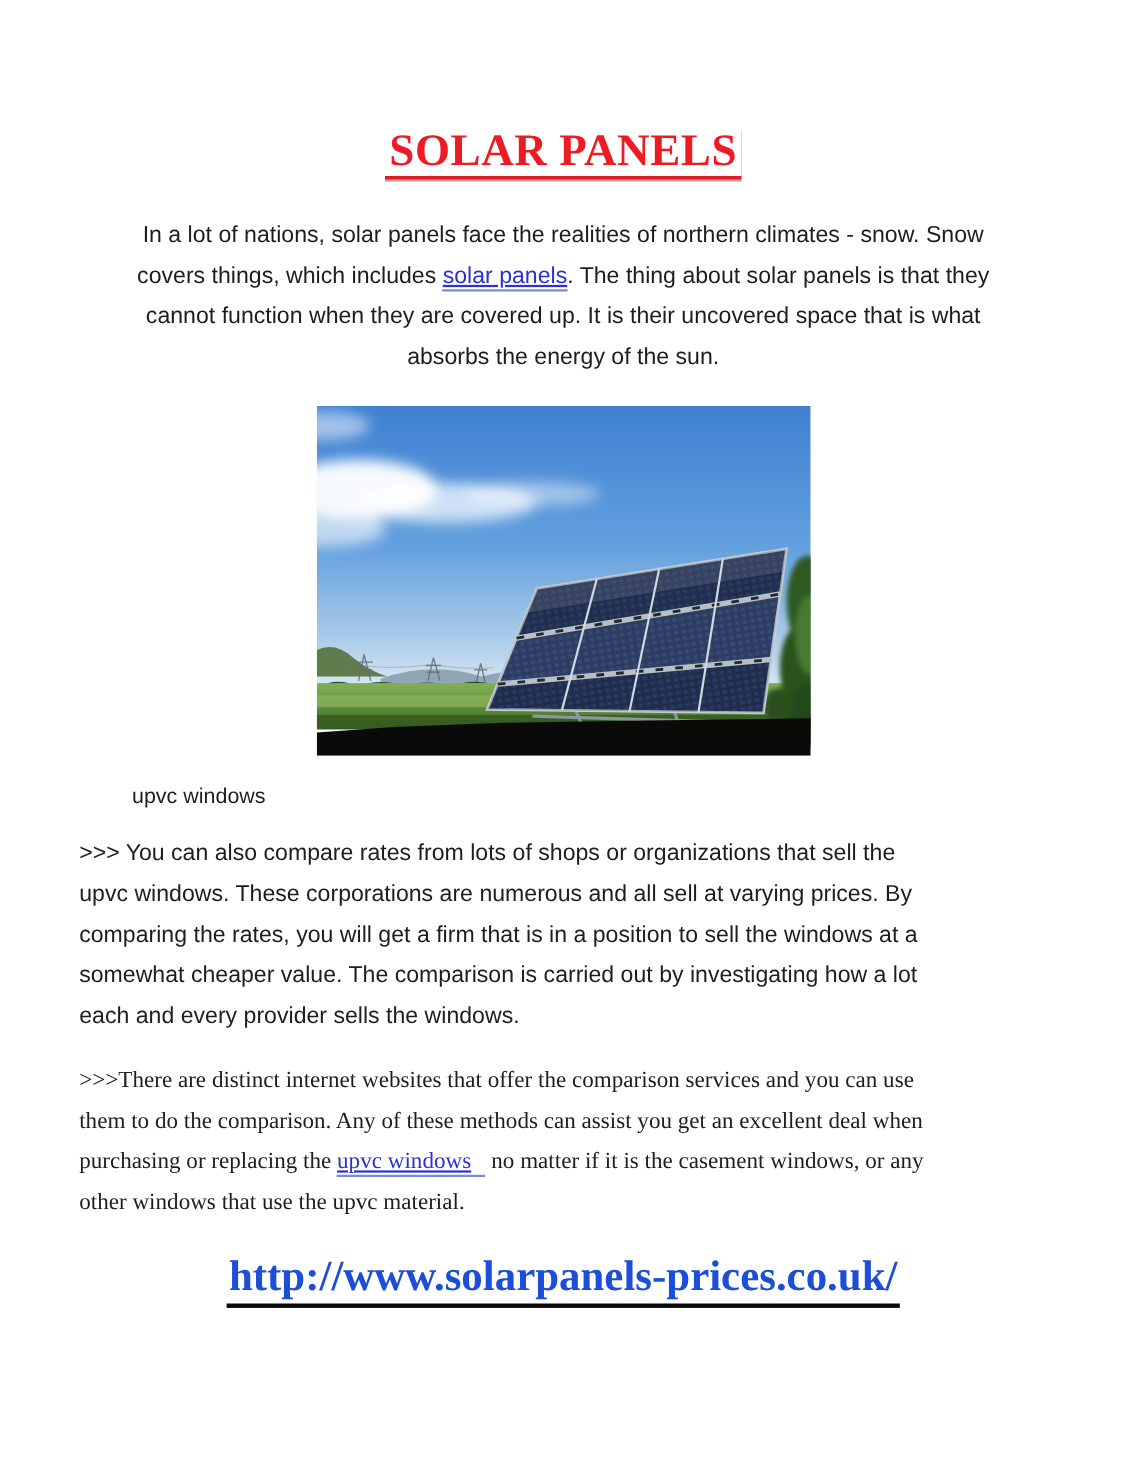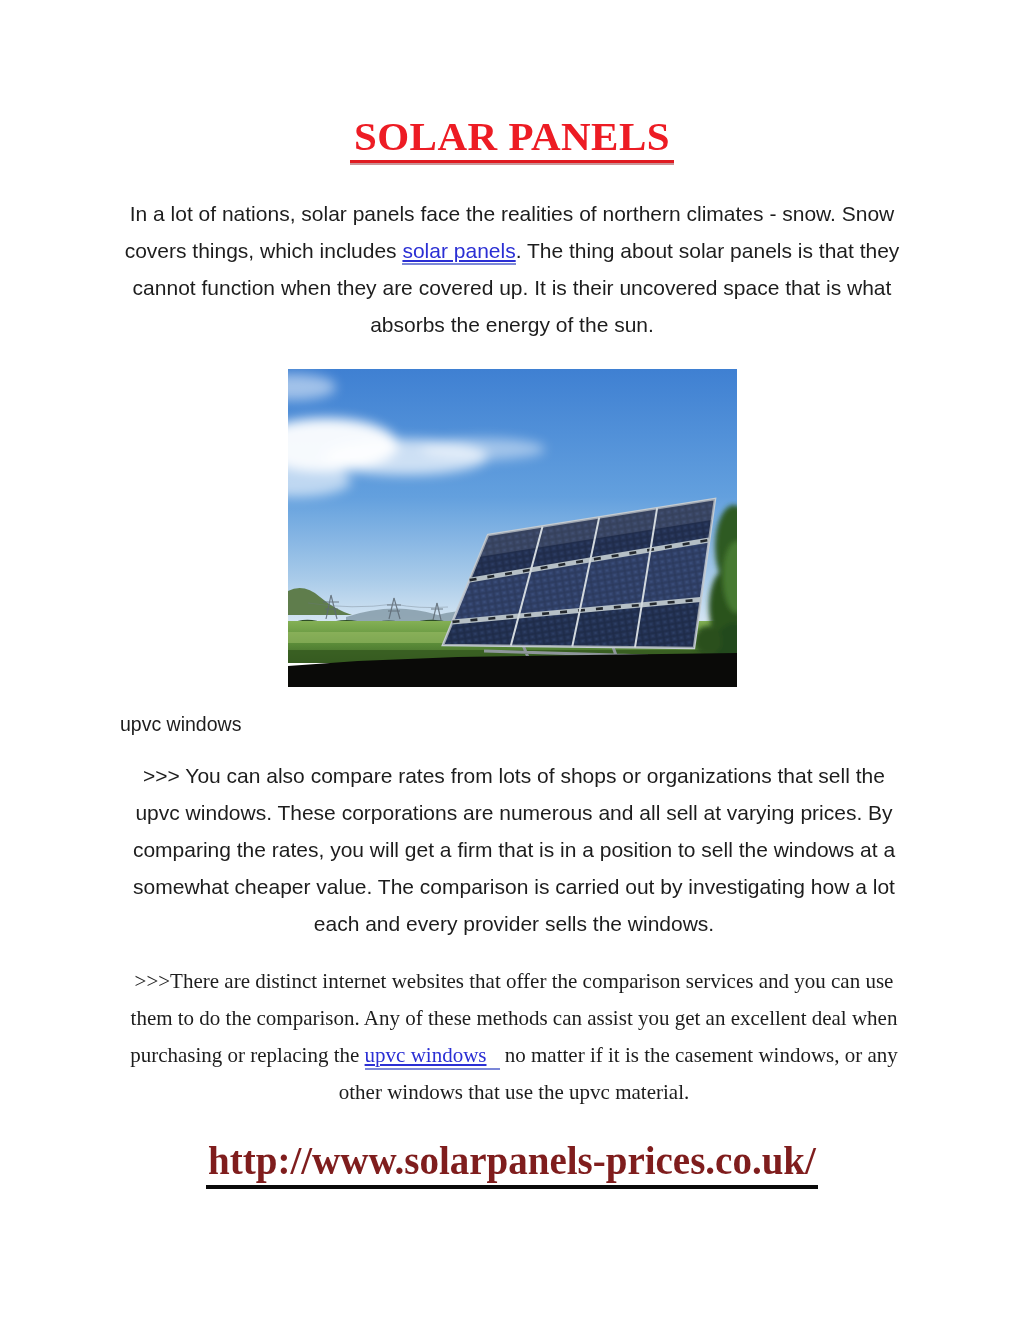--- a/index.html
+++ b/index.html
@@ -36,23 +36,23 @@
     line-height: 37px;
     color: #1d1d1d;
   }
   .para.center {
     width: 795px;
     margin: 32px auto 0 auto;
     text-align: center;
   }
   .para.left {
     width: 788px;
-    margin-left: 120px;
+    margin-left: 72px;
     margin-right: 116px;
-    text-align: center;
+    text-align: left;
   }
   .doclink {
     color: #2b2fd4;
     text-decoration: underline;
     border-bottom: 2px solid #7b87d8;
     padding-bottom: 1px;
     cursor: pointer;
   }
   .doclink.ext { padding-right: 13px; }
 
@@ -75,21 +75,21 @@
   .url-wrap {
     margin-top: 30px;
     text-align: center;
   }
   .footer-url {
     display: inline-block;
     font-family: "Liberation Serif", serif;
     font-weight: bold;
     font-size: 39px;
     line-height: 1.05;
-    color: #7f1d1d;
+    color: #1d4ed8;
     border-bottom: 4px solid #0a0a0a;
     padding: 0 2px 3px 2px;
     text-decoration: none;
     cursor: pointer;
   }
 </style>
 </head>
 <body>
 
 <div class="doc">

